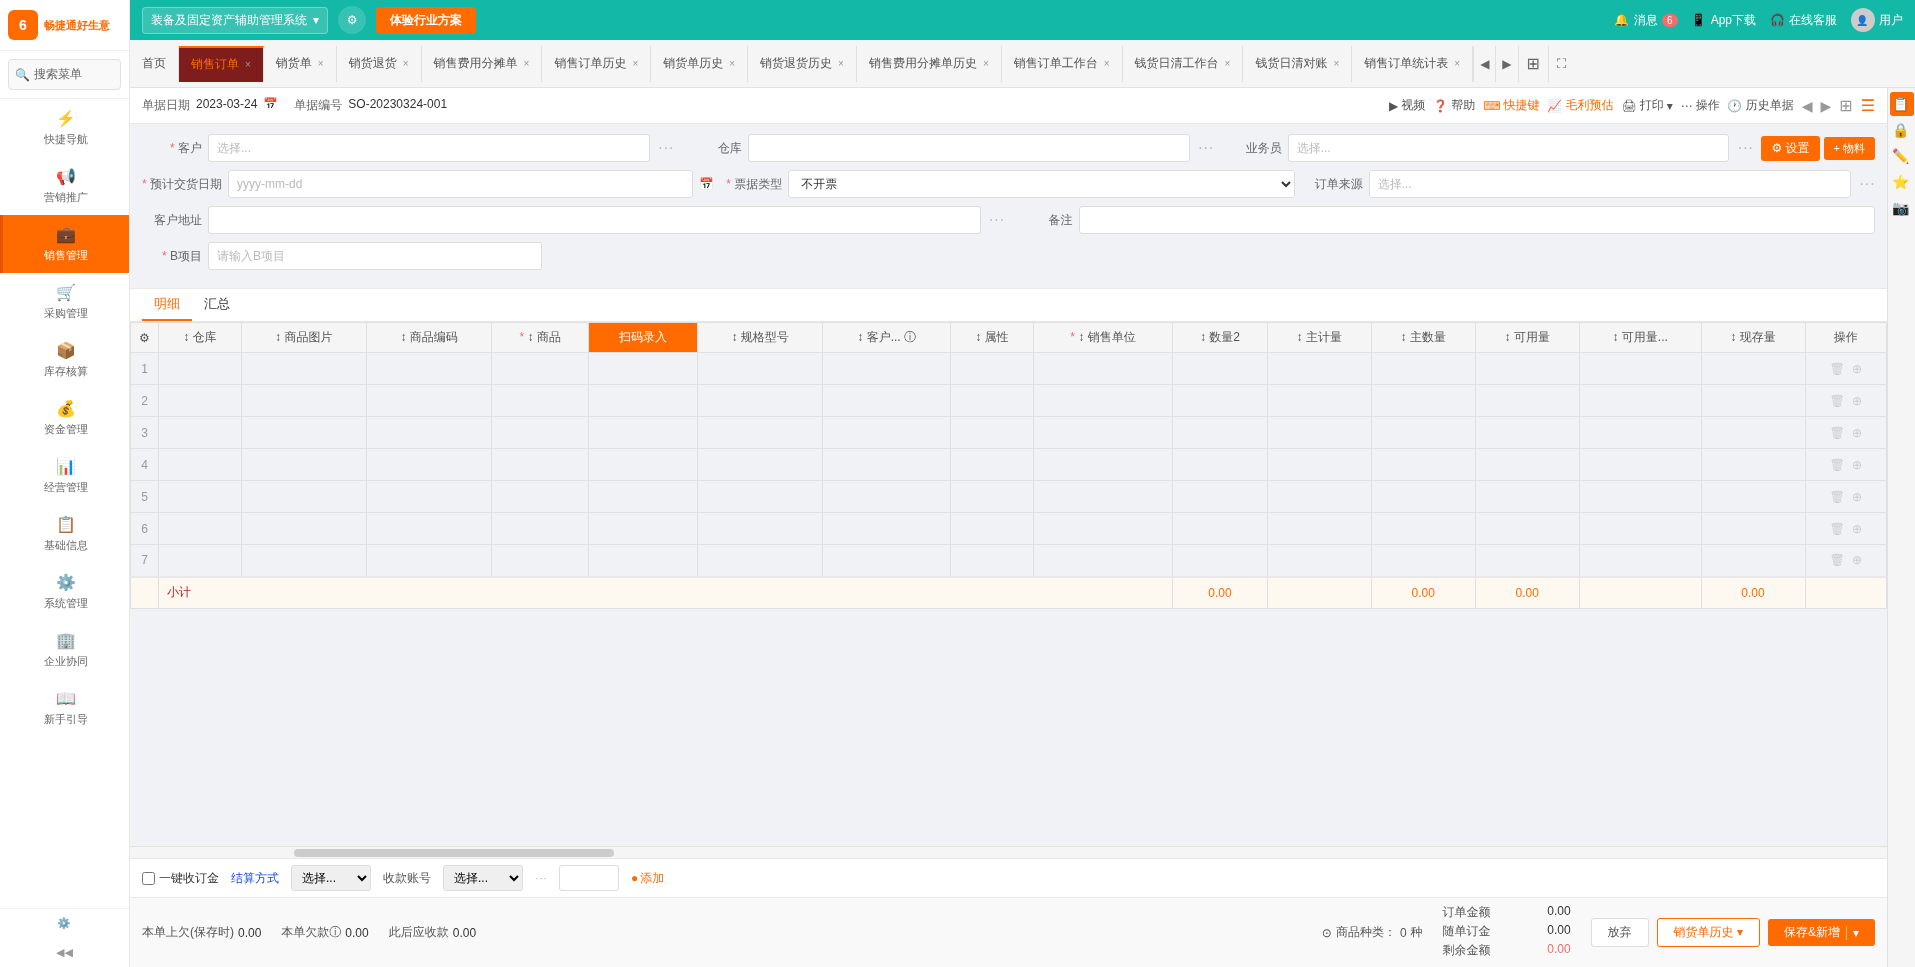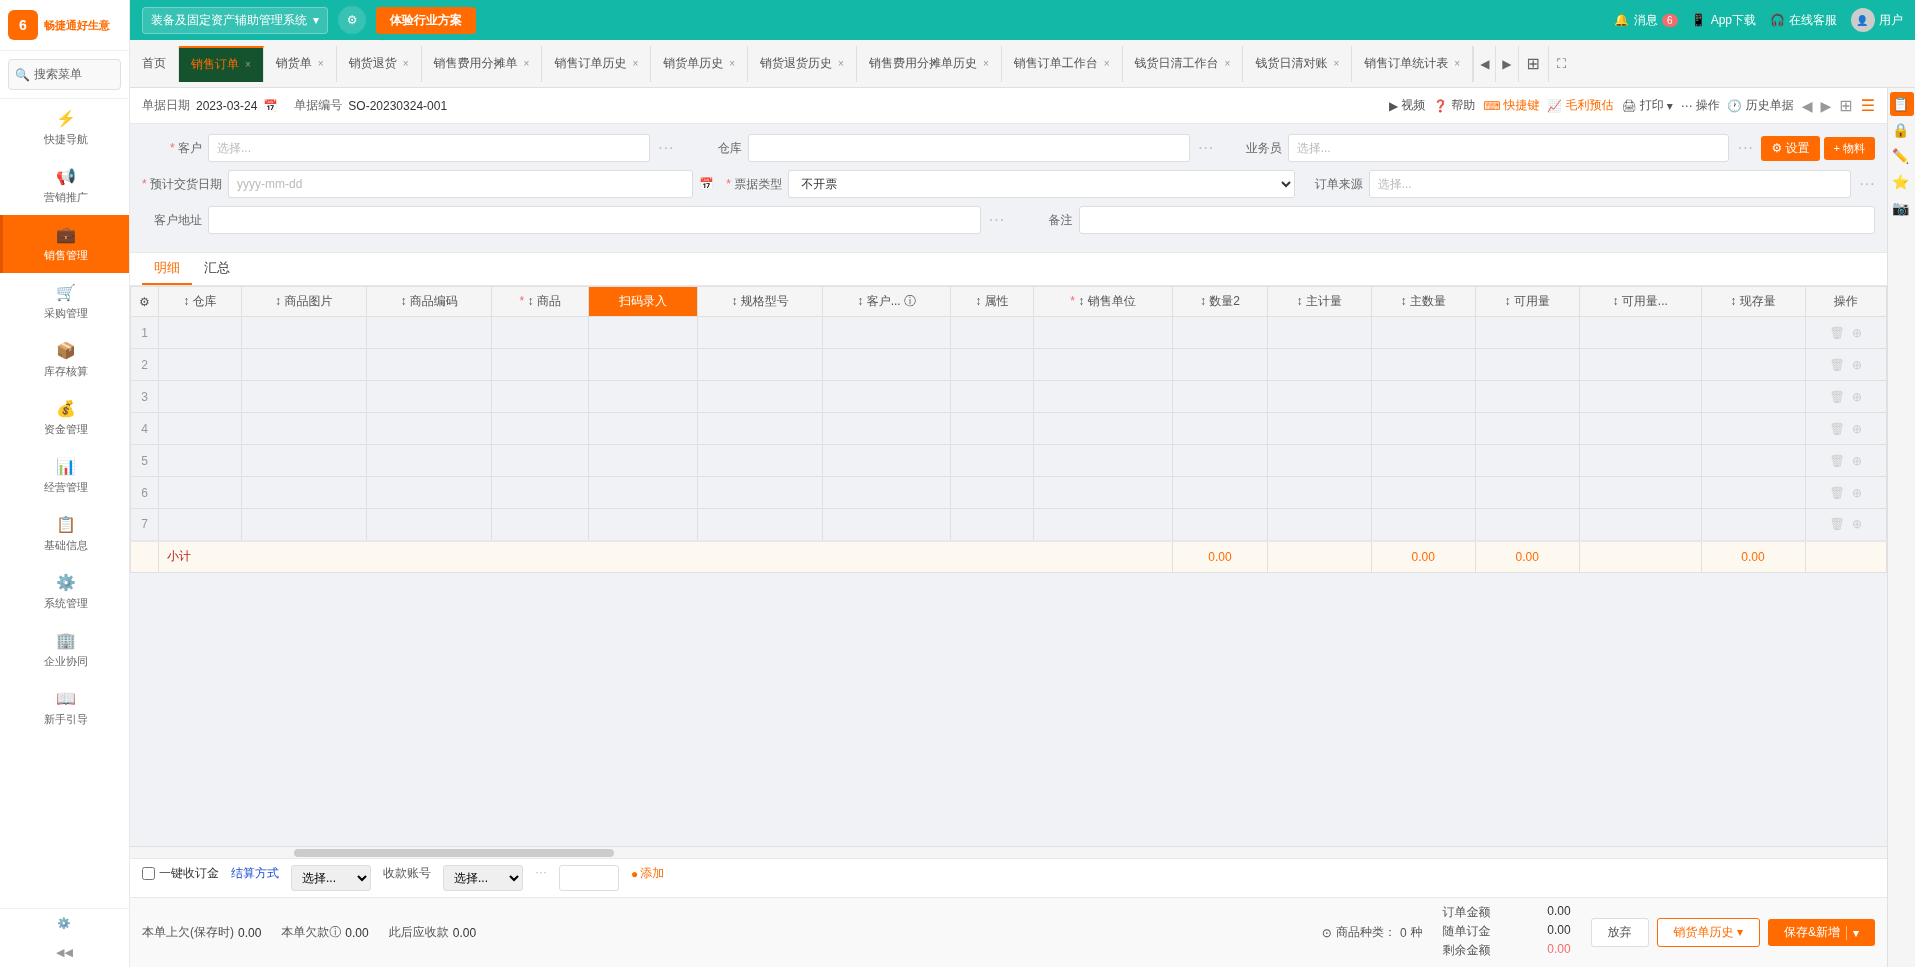--- a/index.html
+++ b/index.html
@@ -30,29 +30,29 @@
     .settings-btn { width: 28px; height: 28px; background: rgba(255,255,255,0.15); border-radius: 50%; display: flex; align-items: center; justify-content: center; cursor: pointer; color: white; }
     .industry-btn { background: #ff6b00; color: white; padding: 5px 14px; border-radius: 4px; border: none; cursor: pointer; font-size: 12px; font-weight: bold; }
     .header-right { margin-left: auto; display: flex; align-items: center; gap: 14px; color: white; font-size: 12px; }
     .header-right-item { display: flex; align-items: center; gap: 4px; cursor: pointer; }
     .badge { background: #f56c6c; color: white; border-radius: 10px; padding: 1px 5px; font-size: 10px; min-width: 16px; text-align: center; }
     .user-avatar { width: 24px; height: 24px; background: #ccc; border-radius: 50%; display: flex; align-items: center; justify-content: center; font-size: 10px; color: #666; }
 
     
     .tab-bar { height: 48px; background: #f5f5f5; display: flex; align-items: center; border-bottom: 1px solid #e0e0e0; overflow: hidden; }
     .tab-item { padding: 0 12px; height: 36px; display: flex; align-items: center; gap: 4px; cursor: pointer; white-space: nowrap; font-size: 12px; border-right: 1px solid #e0e0e0; color: #555; position: relative; flex-shrink: 0; }
-    .tab-item.active { background: #14532d; color: #ff6b00; border-top: 2px solid #ff6b00; }
+    .tab-item.active { background: #7f1d1d; color: #ff6b00; border-top: 2px solid #ff6b00; }
     .tab-item .close-x { color: #999; font-size: 10px; margin-left: 2px; }
     .tab-nav-btn { padding: 0 6px; cursor: pointer; color: #666; display: flex; align-items: center; height: 36px; border-left: 1px solid #e0e0e0; }
     .tab-more-btn { padding: 0 8px; cursor: pointer; color: #666; display: flex; align-items: center; height: 36px; border-left: 1px solid #e0e0e0; font-size: 16px; }
 
     
     .form-header { padding: 8px 12px; border-bottom: 1px solid #e8e8e8; display: flex; align-items: center; justify-content: space-between; background: #fff; }
     .form-header-left { display: flex; align-items: center; gap: 16px; font-size: 12px; }
-    .form-field-inline { display: flex; align-items: center; gap: 6px; }
+    .form-field-inline { display: flex; align-items: flex-start; gap: 6px; }
     .form-label { color: #666; white-space: nowrap; }
     .form-value { font-weight: 500; }
     .form-header-right { display: flex; align-items: center; gap: 8px; font-size: 12px; color: #666; }
     .header-action { display: flex; align-items: center; gap: 3px; cursor: pointer; color: #555; }
     .header-action.orange { color: #ff6b00; }
 
     
     .right-panel { width: 28px; background: #f5f5f5; border-left: 1px solid #e0e0e0; display: flex; flex-direction: column; align-items: center; padding-top: 4px; gap: 2px; flex-shrink: 0; }
     .right-panel-icon { width: 24px; height: 24px; display: flex; align-items: center; justify-content: center; cursor: pointer; color: #666; font-size: 14px; border-radius: 3px; }
     .right-panel-icon.active { background: #ff6b00; color: white; }
@@ -85,21 +85,21 @@
 
     
     .subtotal-row { background: #fef9f0; border-top: 2px solid #e8e8e8; }
     .subtotal-row td { color: #ff6b00; font-weight: 500; }
 
     
     .scroll-row { height: 12px; background: #f5f5f5; border-top: 1px solid #e0e0e0; display: flex; align-items: center; padding: 0 4px; }
     .scroll-thumb { width: 320px; height: 8px; background: #ccc; border-radius: 4px; margin-left: 160px; cursor: pointer; }
 
     
-    .bottom-bar { padding: 6px 12px; border-top: 1px solid #e8e8e8; display: flex; align-items: flex-start; gap: 12px; background: #fff; }
+    .bottom-bar { padding: 6px 12px; border-top: 1px solid #e8e8e8; display: flex; align-items: center; gap: 12px; background: #fff; }
     .checkbox-field { display: flex; align-items: center; gap: 4px; }
     .bottom-select { height: 26px; border: 1px solid #ddd; border-radius: 3px; padding: 0 6px; font-size: 12px; min-width: 80px; }
     .bottom-input { height: 26px; border: 1px solid #ddd; border-radius: 3px; padding: 0 6px; font-size: 12px; width: 60px; text-align: right; }
     .add-btn { color: #ff6b00; cursor: pointer; display: flex; align-items: center; gap: 2px; }
 
     
     .footer { padding: 6px 12px; border-top: 1px solid #e8e8e8; background: #f9f9f9; display: flex; align-items: center; gap: 20px; font-size: 12px; }
     .footer-stat { display: flex; align-items: center; gap: 4px; color: #555; }
     .footer-stat .val { color: #333; font-weight: 500; }
     .footer-right { margin-left: auto; display: flex; align-items: center; gap: 8px; }
@@ -378,20 +378,26 @@
               <span class="field-label">客户地址</span>
               <input class="field-input" type="text" placeholder="" style="flex: 2 1 0%;">
               <span class="field-more">···</span>
             </div>
             <div class="form-field">
               <span class="field-label">备注</span>
               <input class="field-input" type="text" placeholder="" style="flex: 2 1 0%;">
             </div>
           </div>
 
+          <div class="form-row">
+            <div class="form-field" style="max-width: 400px;">
+              <span class="field-label required">B项目</span>
+              <input class="field-input" type="text" placeholder="请输入B项目" style="">
+            </div>
+          </div>
         </div>
 
         <div class="detail-tabs">
           <div class="detail-tab active">
             <span>明细</span>
           </div>
           <div class="detail-tab">
             <span>汇总</span>
           </div>
         </div>

